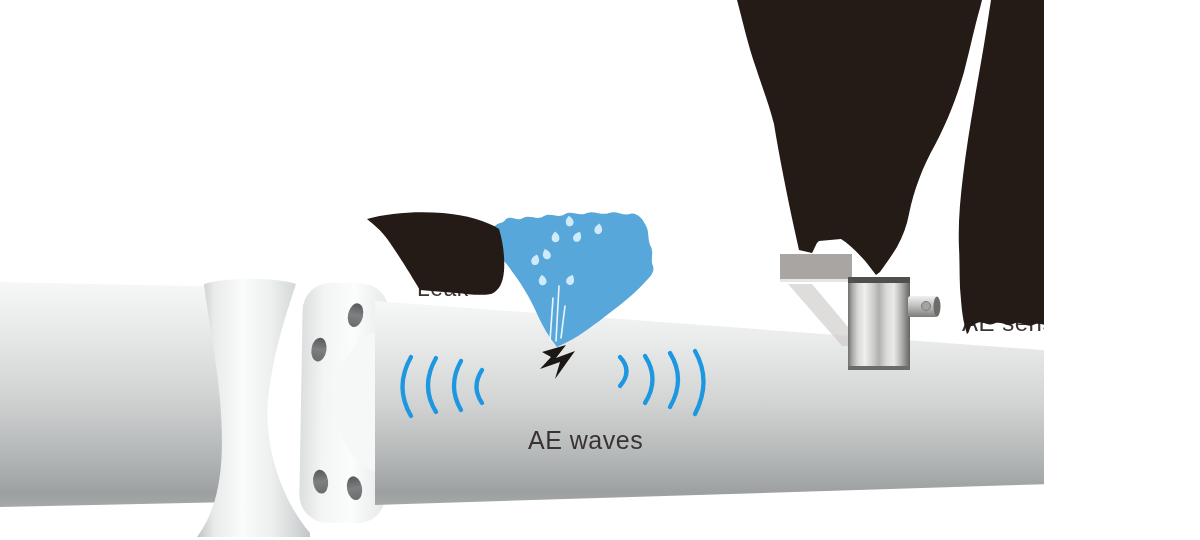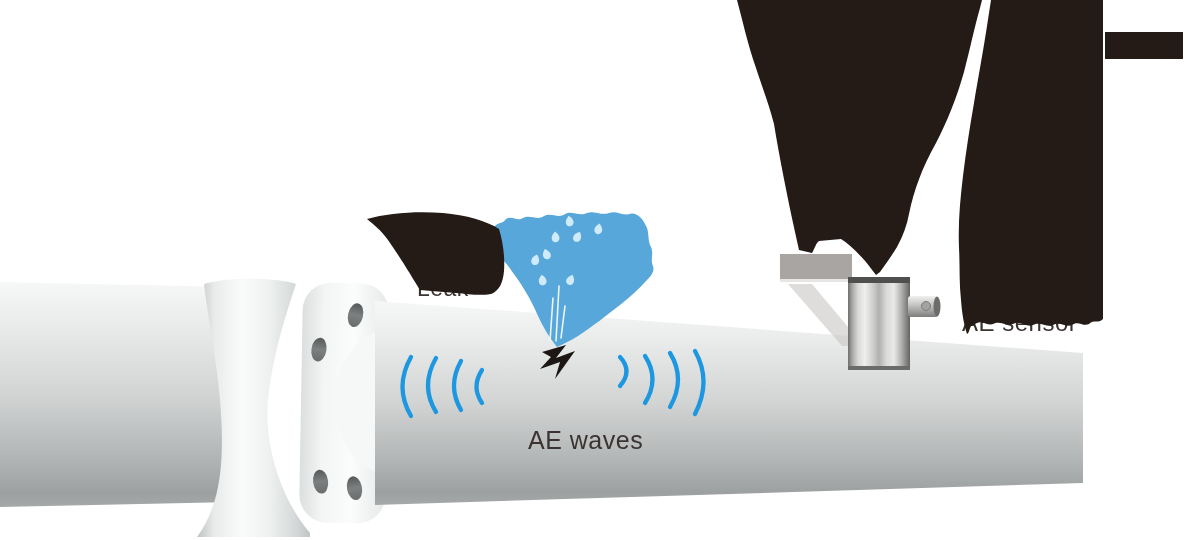--- a/index.html
+++ b/index.html
@@ -1,16 +1,16 @@
 <!DOCTYPE html>
 <html><head>
 <meta charset="utf-8">
 <style>
   html,body{margin:0;padding:0;background:#ffffff;}
-  .stage{position:relative;width:1200px;height:540px;background:#ffffff;overflow:hidden;
+  .stage{position:relative;width:1044px;height:540px;background:#ffffff;overflow:hidden;
          font-family:"Liberation Sans",sans-serif;}
   svg{display:block;}
   text{font-family:"Liberation Sans","DejaVu Sans",sans-serif;letter-spacing:0.5px;}
 </style>
 </head>
 <body>
 
 <div class="stage">
 <svg width="1200" height="540" viewBox="0 0 1200 540">
   <defs>

